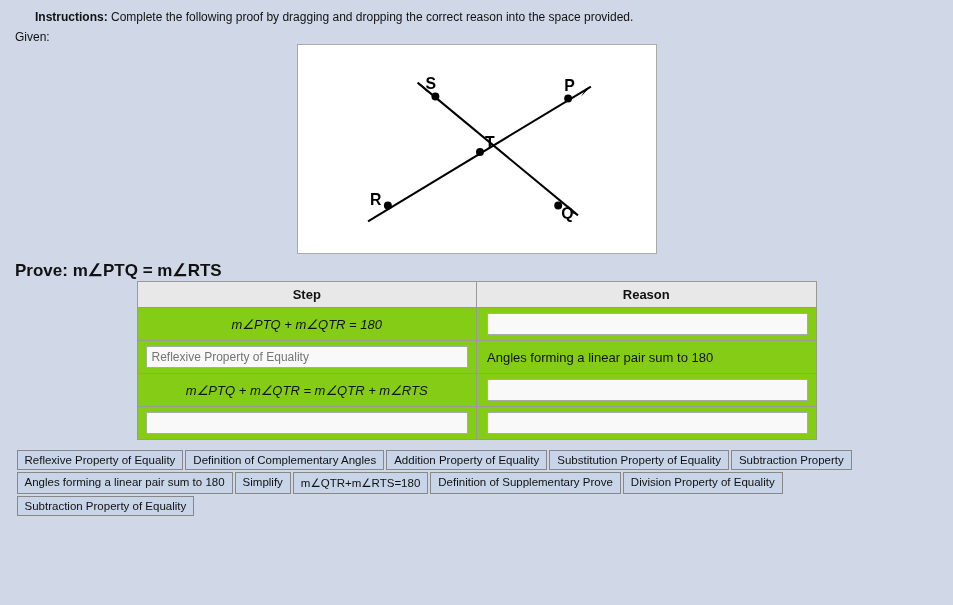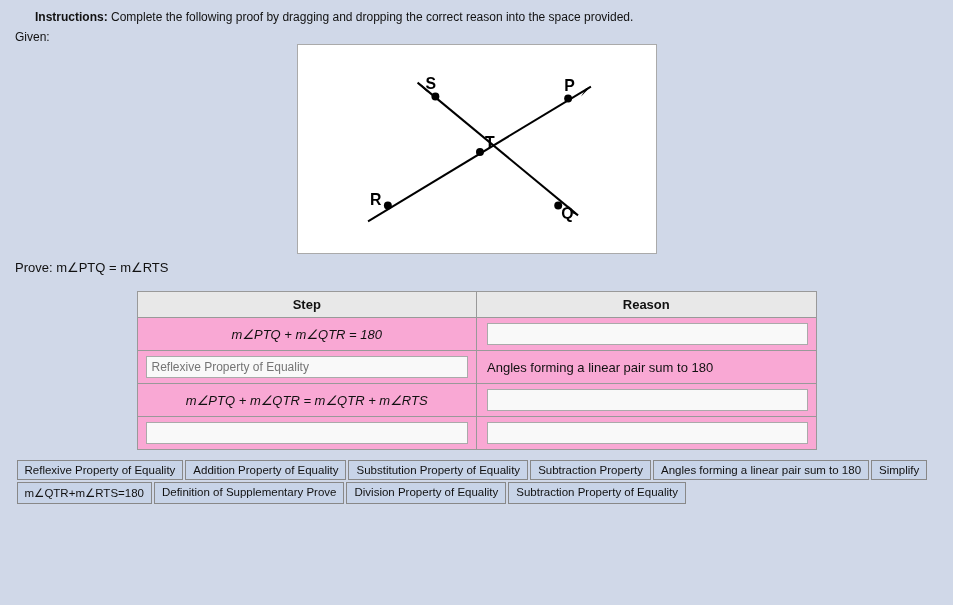--- a/index.html
+++ b/index.html
@@ -31,29 +31,30 @@
       border: 1px solid #aaa;
       position: relative;
       overflow: hidden;
     }
     .diagram svg {
       width: 100%;
       height: 100%;
     }
 
     .prove {
-      font-size: 13px;
+      font-size: 17px;
       margin-bottom: 0;
+      font-weight: bold;
     }
 
     .proof-table {
       width: 680px;
-      margin: 16px auto 10px auto;
+      margin: 0 auto 10px auto;
       border-collapse: collapse;
-      background: #f9a8d4;
+      background: #84cc16;
       border: 1px solid #999;
     }
     .proof-table th {
       background: #e8e8e8;
       border: 1px solid #999;
       padding: 5px 10px;
       text-align: center;
       font-weight: bold;
       font-size: 13px;
     }
@@ -208,20 +209,21 @@
       </td>
       <td class="reason-cell">
         <input type="text" class="small-input" placeholder="" style="">
       </td>
     </tr>
   </tbody>
 </table>
 
 <div class="draggable-container" id="drag-container">
 <div class="drag-item" draggable="true">Reflexive Property of Equality</div>
+    <div class="drag-item" draggable="true">Definition of Complementary Angles</div>
     <div class="drag-item" draggable="true">Addition Property of Equality</div>
     <div class="drag-item" draggable="true">Substitution Property of Equality</div>
     <div class="drag-item" draggable="true">Subtraction Property</div>
     <div class="drag-item" draggable="true">Angles forming a linear pair sum to 180</div>
     <div class="drag-item" draggable="true">Simplify</div>
     <div class="drag-item" draggable="true">m∠QTR+m∠RTS=180</div>
     <div class="drag-item" draggable="true">Definition of Supplementary Prove</div>
     <div class="drag-item" draggable="true">Division Property of Equality</div>
     <div class="drag-item" draggable="true">Subtraction Property of Equality</div>
   </div>

